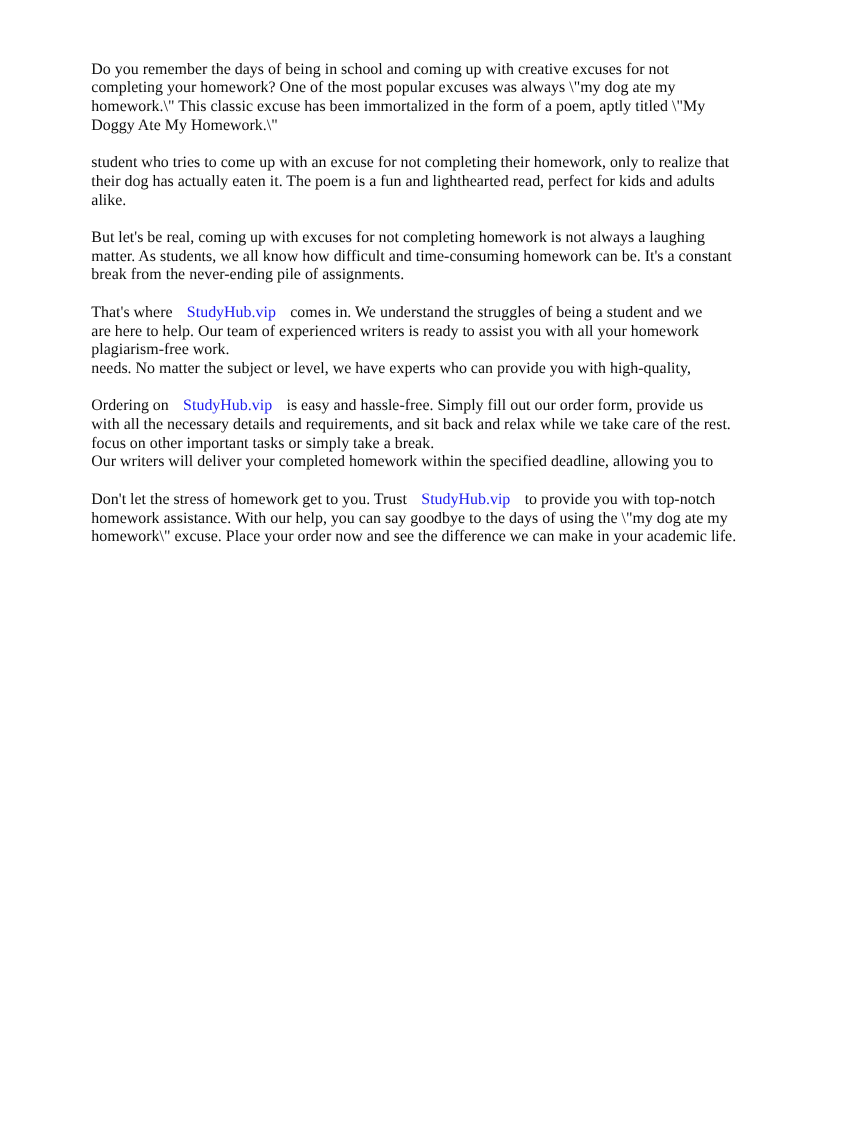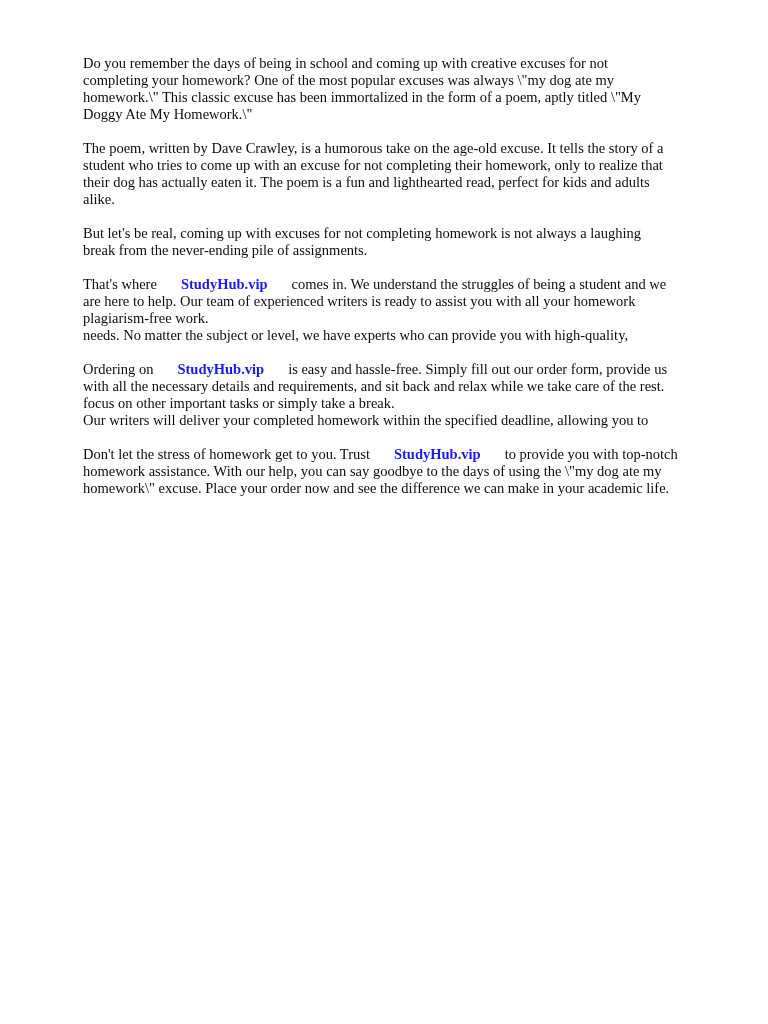--- a/index.html
+++ b/index.html
@@ -25,45 +25,44 @@
     color: #0c0c0c;
   }
   .paragraph {
     margin: 0 0 17px 0;
   }
   .line {
     white-space: nowrap;
   }
   .link {
     color: #1a1aee;
-    margin: 0 24px;
+    margin: 0 13px;
     cursor: pointer;
     text-decoration: none;
-    font-weight: bold;
   }
 </style>
 </head>
 <body>
 
 <main class="page">
   <article class="content" id="doc-content">
       <div class="paragraph">
         <div class="line"><span class="text">Do you remember the days of being in school and coming up with creative excuses for not</span></div>
         <div class="line"><span class="text">completing your homework? One of the most popular excuses was always \"my dog ate my</span></div>
         <div class="line"><span class="text">homework.\" This classic excuse has been immortalized in the form of a poem, aptly titled \"My</span></div>
         <div class="line"><span class="text">Doggy Ate My Homework.\"</span></div>
       </div>
       <div class="paragraph">
-        <div class="line"><span class="text">The poem, written by Dave Crawley, is a humorous take on the age-old excuse. It tells the story of a</span></div>
         <div class="line"><span class="text">student who tries to come up with an excuse for not completing their homework, only to realize that</span></div>
         <div class="line"><span class="text">their dog has actually eaten it. The poem is a fun and lighthearted read, perfect for kids and adults</span></div>
         <div class="line"><span class="text">alike.</span></div>
       </div>
       <div class="paragraph">
         <div class="line"><span class="text">But let's be real, coming up with excuses for not completing homework is not always a laughing</span></div>
+        <div class="line"><span class="text">matter. As students, we all know how difficult and time-consuming homework can be. It's a constant</span></div>
         <div class="line"><span class="text">break from the never-ending pile of assignments.</span></div>
       </div>
       <div class="paragraph">
         <div class="line"><span class="text">That's where</span><a class="link">StudyHub.vip</a><span class="text">comes in. We understand the struggles of being a student and we</span></div>
         <div class="line"><span class="text">are here to help. Our team of experienced writers is ready to assist you with all your homework</span></div>
         <div class="line"><span class="text">plagiarism-free work.</span></div>
         <div class="line"><span class="text">needs. No matter the subject or level, we have experts who can provide you with high-quality,</span></div>
       </div>
       <div class="paragraph">
         <div class="line"><span class="text">Ordering on</span><a class="link">StudyHub.vip</a><span class="text">is easy and hassle-free. Simply fill out our order form, provide us</span></div>

